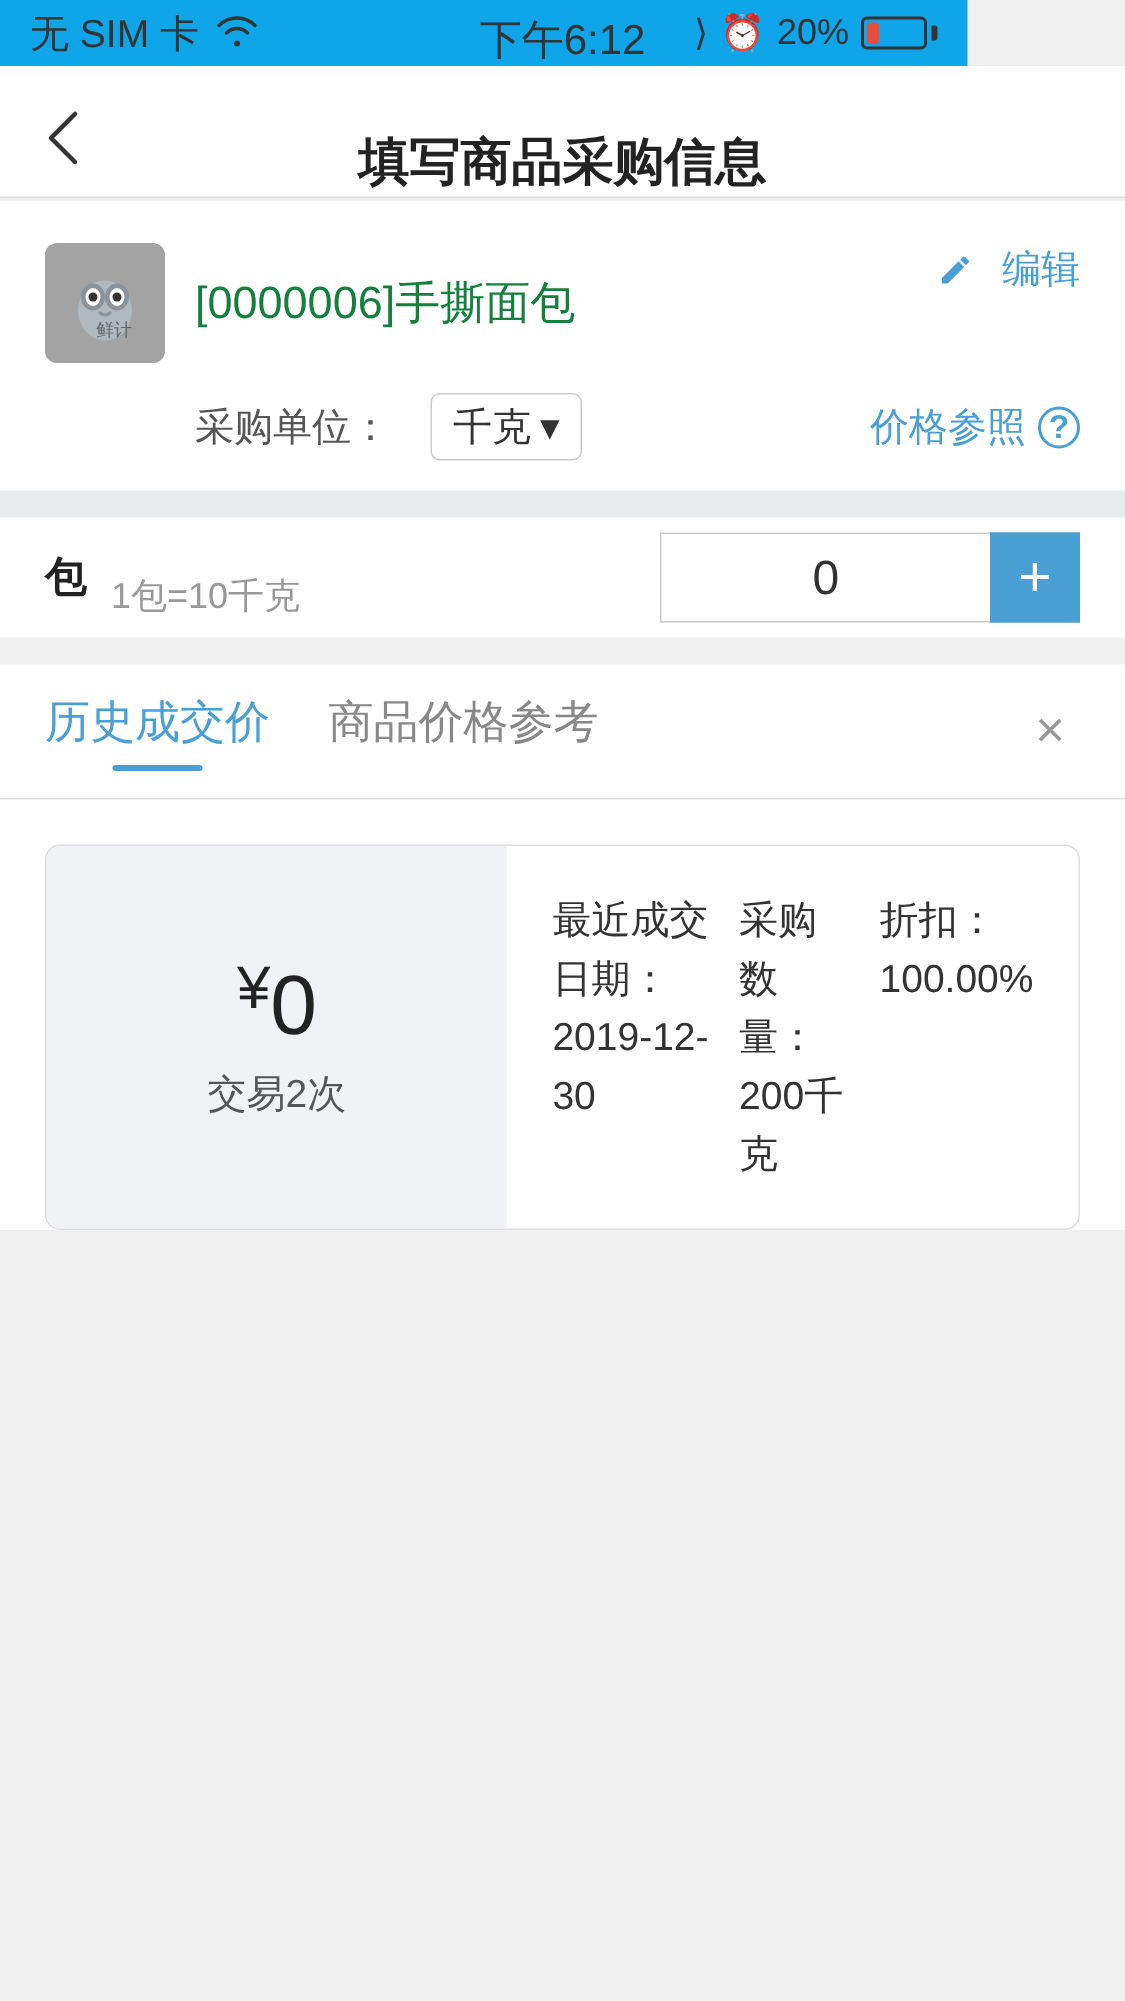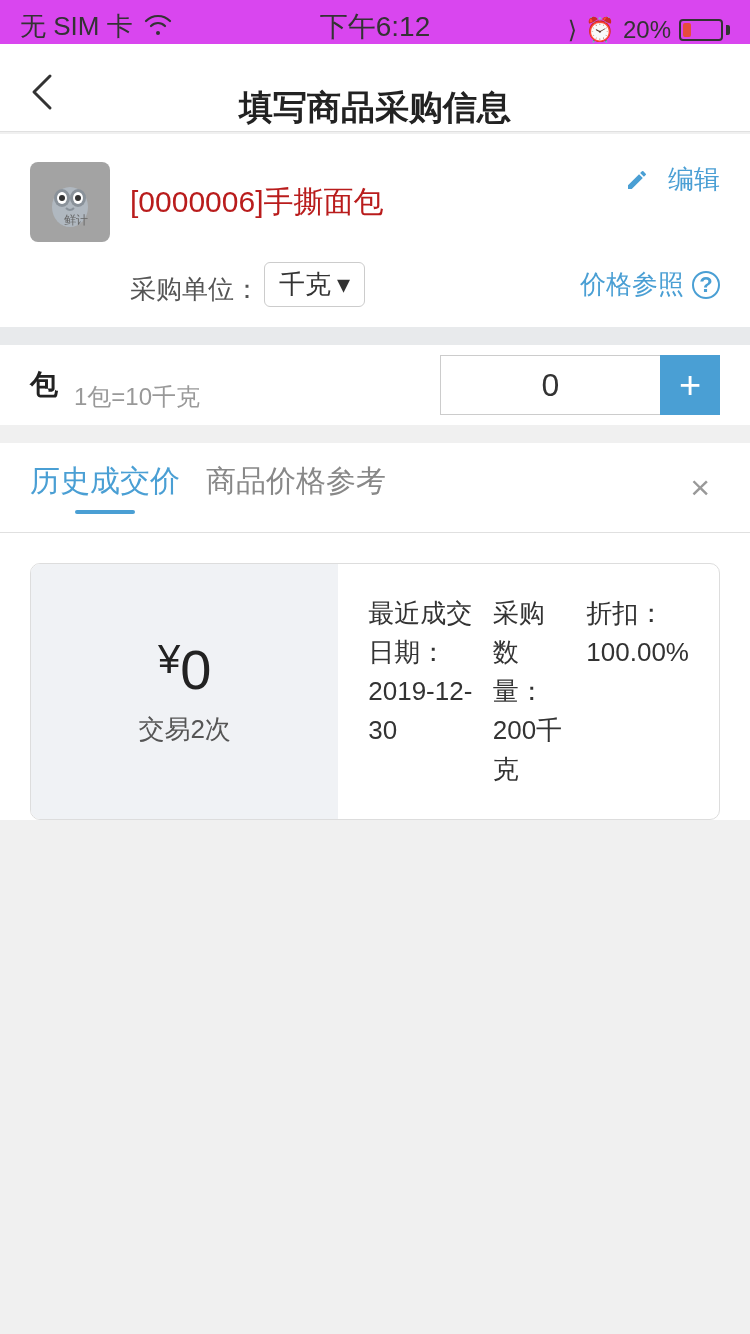--- a/index.html
+++ b/index.html
@@ -7,25 +7,25 @@
     body {
       width: 750px;
       min-height: 1334px;
       font-family: -apple-system, "PingFang SC", "Helvetica Neue", Arial, sans-serif;
       background: #f0f0f0;
       overflow-x: hidden;
     }
 
     
     .status-bar {
-      width: 750px;
+      width: 645px;
       height: 44px;
-      background: #d946ef;
-      display: flex;
-      align-items: flex-end;
+      background: #0ea5e9;
+      display: flex;
+      align-items: center;
       justify-content: space-between;
       padding: 0 20px;
       font-size: 26px;
       color: #333;
     }
     .status-left {
       display: flex;
       align-items: center;
       gap: 10px;
       font-size: 26px;
@@ -124,21 +124,21 @@
       justify-content: center;
       flex-shrink: 0;
     }
     .owl-icon {
       width: 60px;
       height: 60px;
       position: relative;
     }
     .product-name {
       font-size: 30px;
-      color: #b91c1c;
+      color: #15803d;
       font-weight: 500;
     }
     .edit-btn {
       display: flex;
       align-items: center;
       gap: 19px;
       color: #4a9fd4;
       font-size: 26px;
       cursor: pointer;
       flex-shrink: 0;
@@ -256,21 +256,21 @@
     .tabs-header {
       display: flex;
       align-items: center;
       justify-content: space-between;
       border-bottom: 1px solid #e0e0e0;
       padding: 0 30px;
       height: 90px;
     }
     .tabs-list {
       display: flex;
-      gap: 26px;
+      gap: 39px;
     }
     .tab-item {
       font-size: 30px;
       color: #888;
       padding-bottom: 12px;
       cursor: pointer;
       position: relative;
     }
     .tab-item.active {
       color: #4a9fd4;
@@ -403,21 +403,21 @@
       <span class="product-name">[0000006]手撕面包</span>
     </div>
     <div class="edit-btn">
       <svg width="24" height="24" viewBox="0 0 24 24" fill="none">
         <path d="M3 17.25V21h3.75L17.81 9.94l-3.75-3.75L3 17.25zM20.71 7.04a1 1 0 0 0 0-1.41l-2.34-2.34a1 1 0 0 0-1.41 0l-1.83 1.83 3.75 3.75 1.83-1.83z" fill="#4a9fd4"></path>
       </svg>
       <span>编辑</span>
     </div>
   </div>
   <div class="product-meta">
-    <div style="display:flex;align-items:flex-end;gap:4px;">
+    <div style="display:flex;align-items:center;gap:27px;">
       <span class="unit-label">采购单位：</span>
       <div class="unit-select">
         <span>千克</span>
         <span>▾</span>
       </div>
     </div>
     <div class="price-ref">
       <span>价格参照</span>
       <div class="help-circle">
         <span>?</span>

